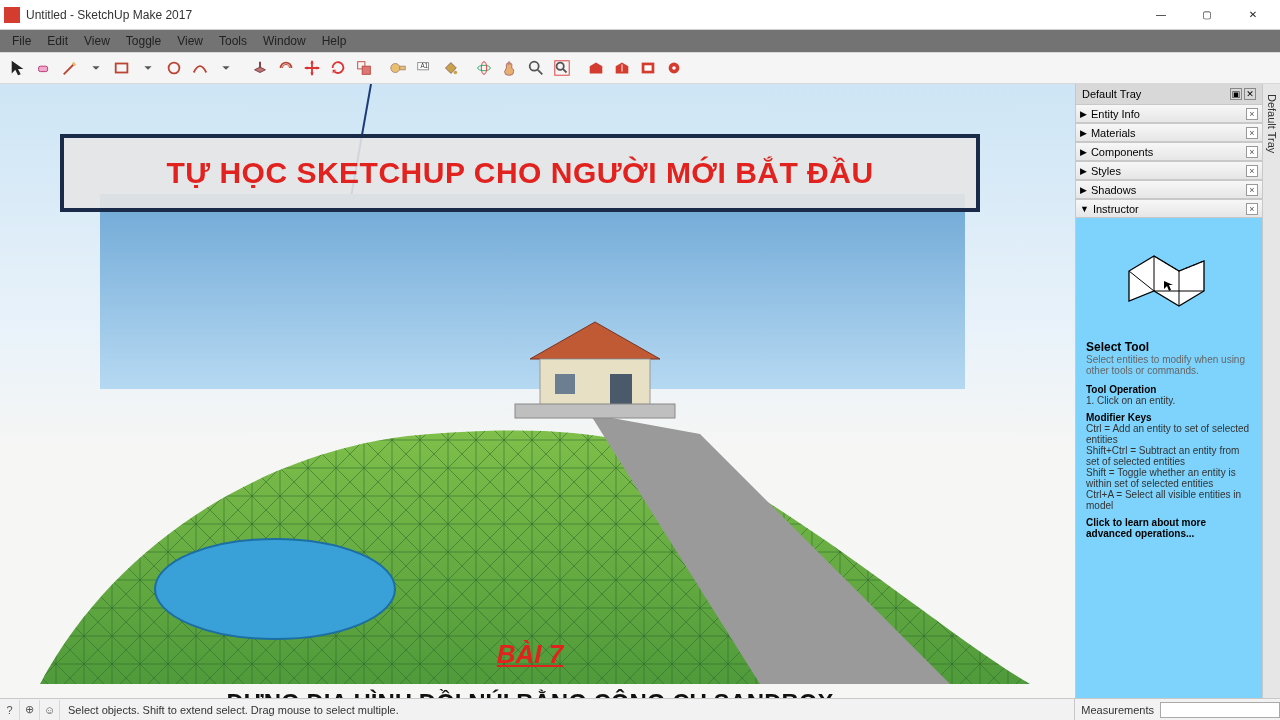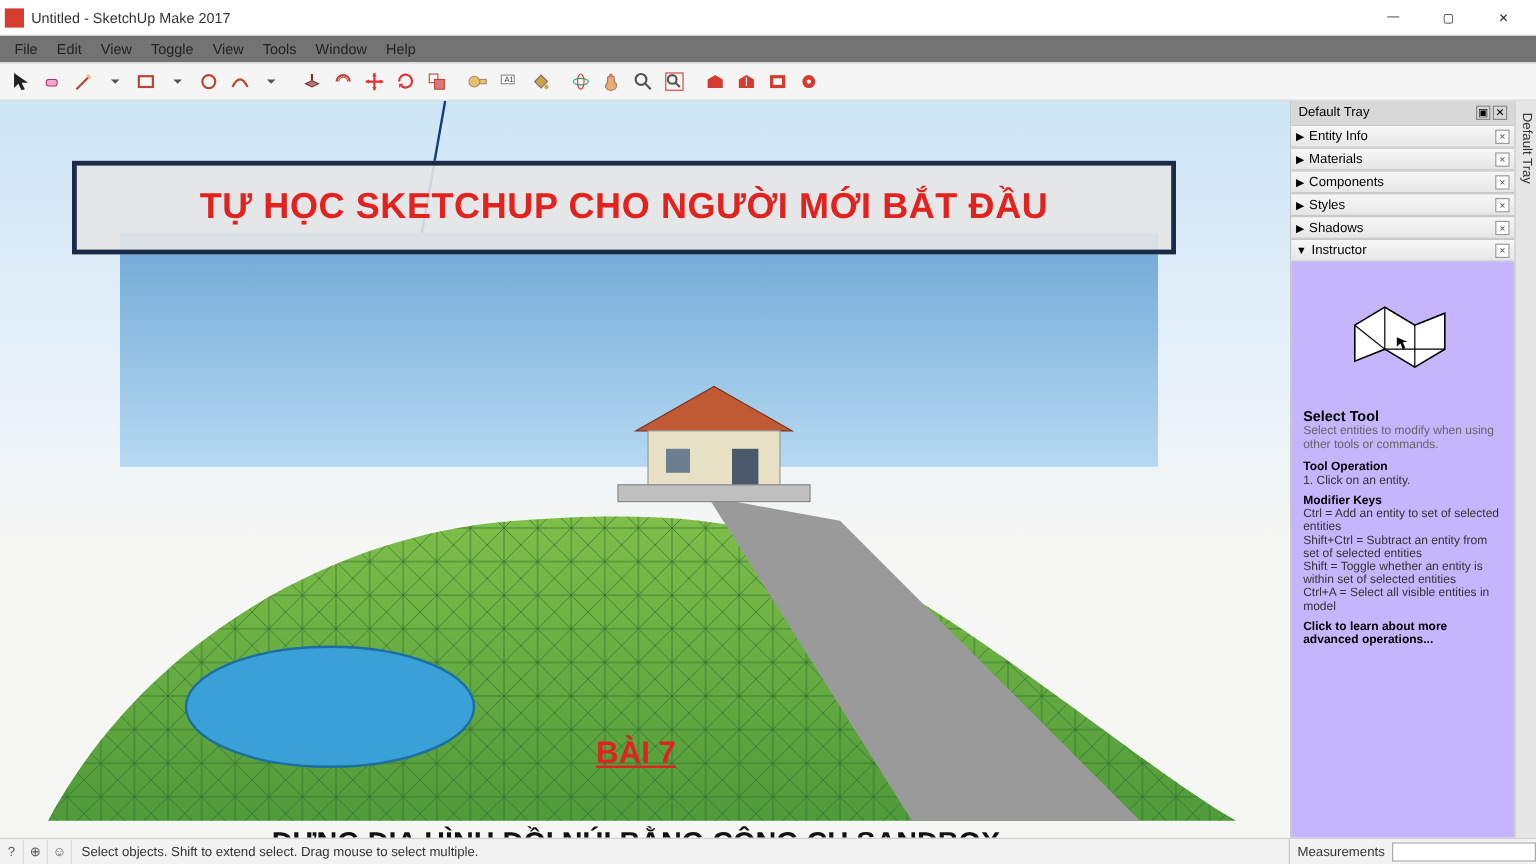--- a/index.html
+++ b/index.html
@@ -27,34 +27,34 @@
 
 
 .sky-strip { position: absolute; left: 100px; top: 110px; width: 865px; height: 195px; background: linear-gradient(#6fa8d6, #b6d9f2); }
 .terrain { position: absolute; left: 0; top: 300px; width: 1060px; height: 320px; }
 .terrain svg { width: 100%; height: 100%; }
 .house { position: absolute; left: 510px; top: 230px; width: 170px; height: 105px; }
 
 
 .overlay-title-box { position: absolute; left: 60px; top: 50px; width: 920px; height: 78px; border: 4px solid #1a2b4a; background: rgba(230,230,230,0.9); display: flex; align-items: center; justify-content: center; }
 .overlay-title { color: #e1221e; font-weight: bold; font-size: 30px; letter-spacing: .5px; }
-.overlay-lesson { position: absolute; left: 0; width: 1060px; top: 528px; text-align: center; color: #e1221e; font-weight: bold; font-size: 26px; text-decoration: underline; }
+.overlay-lesson { position: absolute; left: 0; width: 1060px; top: 555px; text-align: center; color: #e1221e; font-weight: bold; font-size: 26px; text-decoration: underline; font-style: italic; }
 .overlay-subtitle { position: absolute; left: 0; width: 1060px; top: 605px; text-align: center; color: #111; font-weight: bold; font-size: 24px; text-decoration: underline; }
 .axis-line { position:absolute; left:370px; top:0; width:2px; height:120px; background:#1d3a7a; transform: rotate(10deg); transform-origin: top; }
 
 
 .tray-wrap { width: 204px; display:flex; }
 .tray { width: 186px; background: #f0f0f0; display:flex; flex-direction:column; }
 .tray-title { height: 20px; background: #d8d8d8; font-size: 11px; padding: 2px 6px; display:flex; align-items:center; justify-content: space-between; }
 .tray-ctrl { display:flex; gap:2px; }
 .tray-ctrl span { width:12px; height:12px; border:1px solid #888; font-size:9px; line-height:10px; text-align:center; }
 .panel-head { height: 19px; background: linear-gradient(#f7f7f7,#e6e6e6); border: 1px solid #c8c8c8; border-left:none; border-right:none; font-size: 11px; display:flex; align-items:center; padding: 0 4px; gap:4px; }
 .panel-head .caret { font-size:9px; }
 .panel-head .panel-x { margin-left:auto; width:12px; height:12px; border:1px solid #999; font-size:9px; text-align:center; line-height:10px; color:#555; background:#fff;}
-.instructor-body { flex:1; background:#c4b5fd; padding: 8px 10px; font-size: 10px; color:#333; overflow:auto; }
+.instructor-body { flex:1; background:#7dd3fc; padding: 8px 10px; font-size: 10px; color:#333; overflow:auto; }
 .instructor-body .ill { width: 100%; height: 110px; display:flex; align-items:center; justify-content:center; }
 .instructor-body h4 { font-size: 12px; margin-top: 4px; font-weight:bold; color:#000;}
 .instructor-body .sub { color:#666; font-size:10px; margin-bottom:8px;}
 .instructor-body .sect { margin-top:6px; }
 .instructor-body .sect b { font-size:10px; color:#000;}
 .tray-tab { width:18px; background:#e6e6e6; border-left:1px solid #c8c8c8; writing-mode: vertical-rl; text-orientation: mixed; font-size:11px; padding:10px 2px; color:#333;}
 
 
 .statusbar { height: 22px; background: #f2f2f2; border-top: 1px solid #c8c8c8; display:flex; align-items:center; font-size:11px; color:#333; }
 .status-icon { width:20px; height:20px; display:flex; align-items:center; justify-content:center; color:#555; border-right:1px solid #d8d8d8; }

